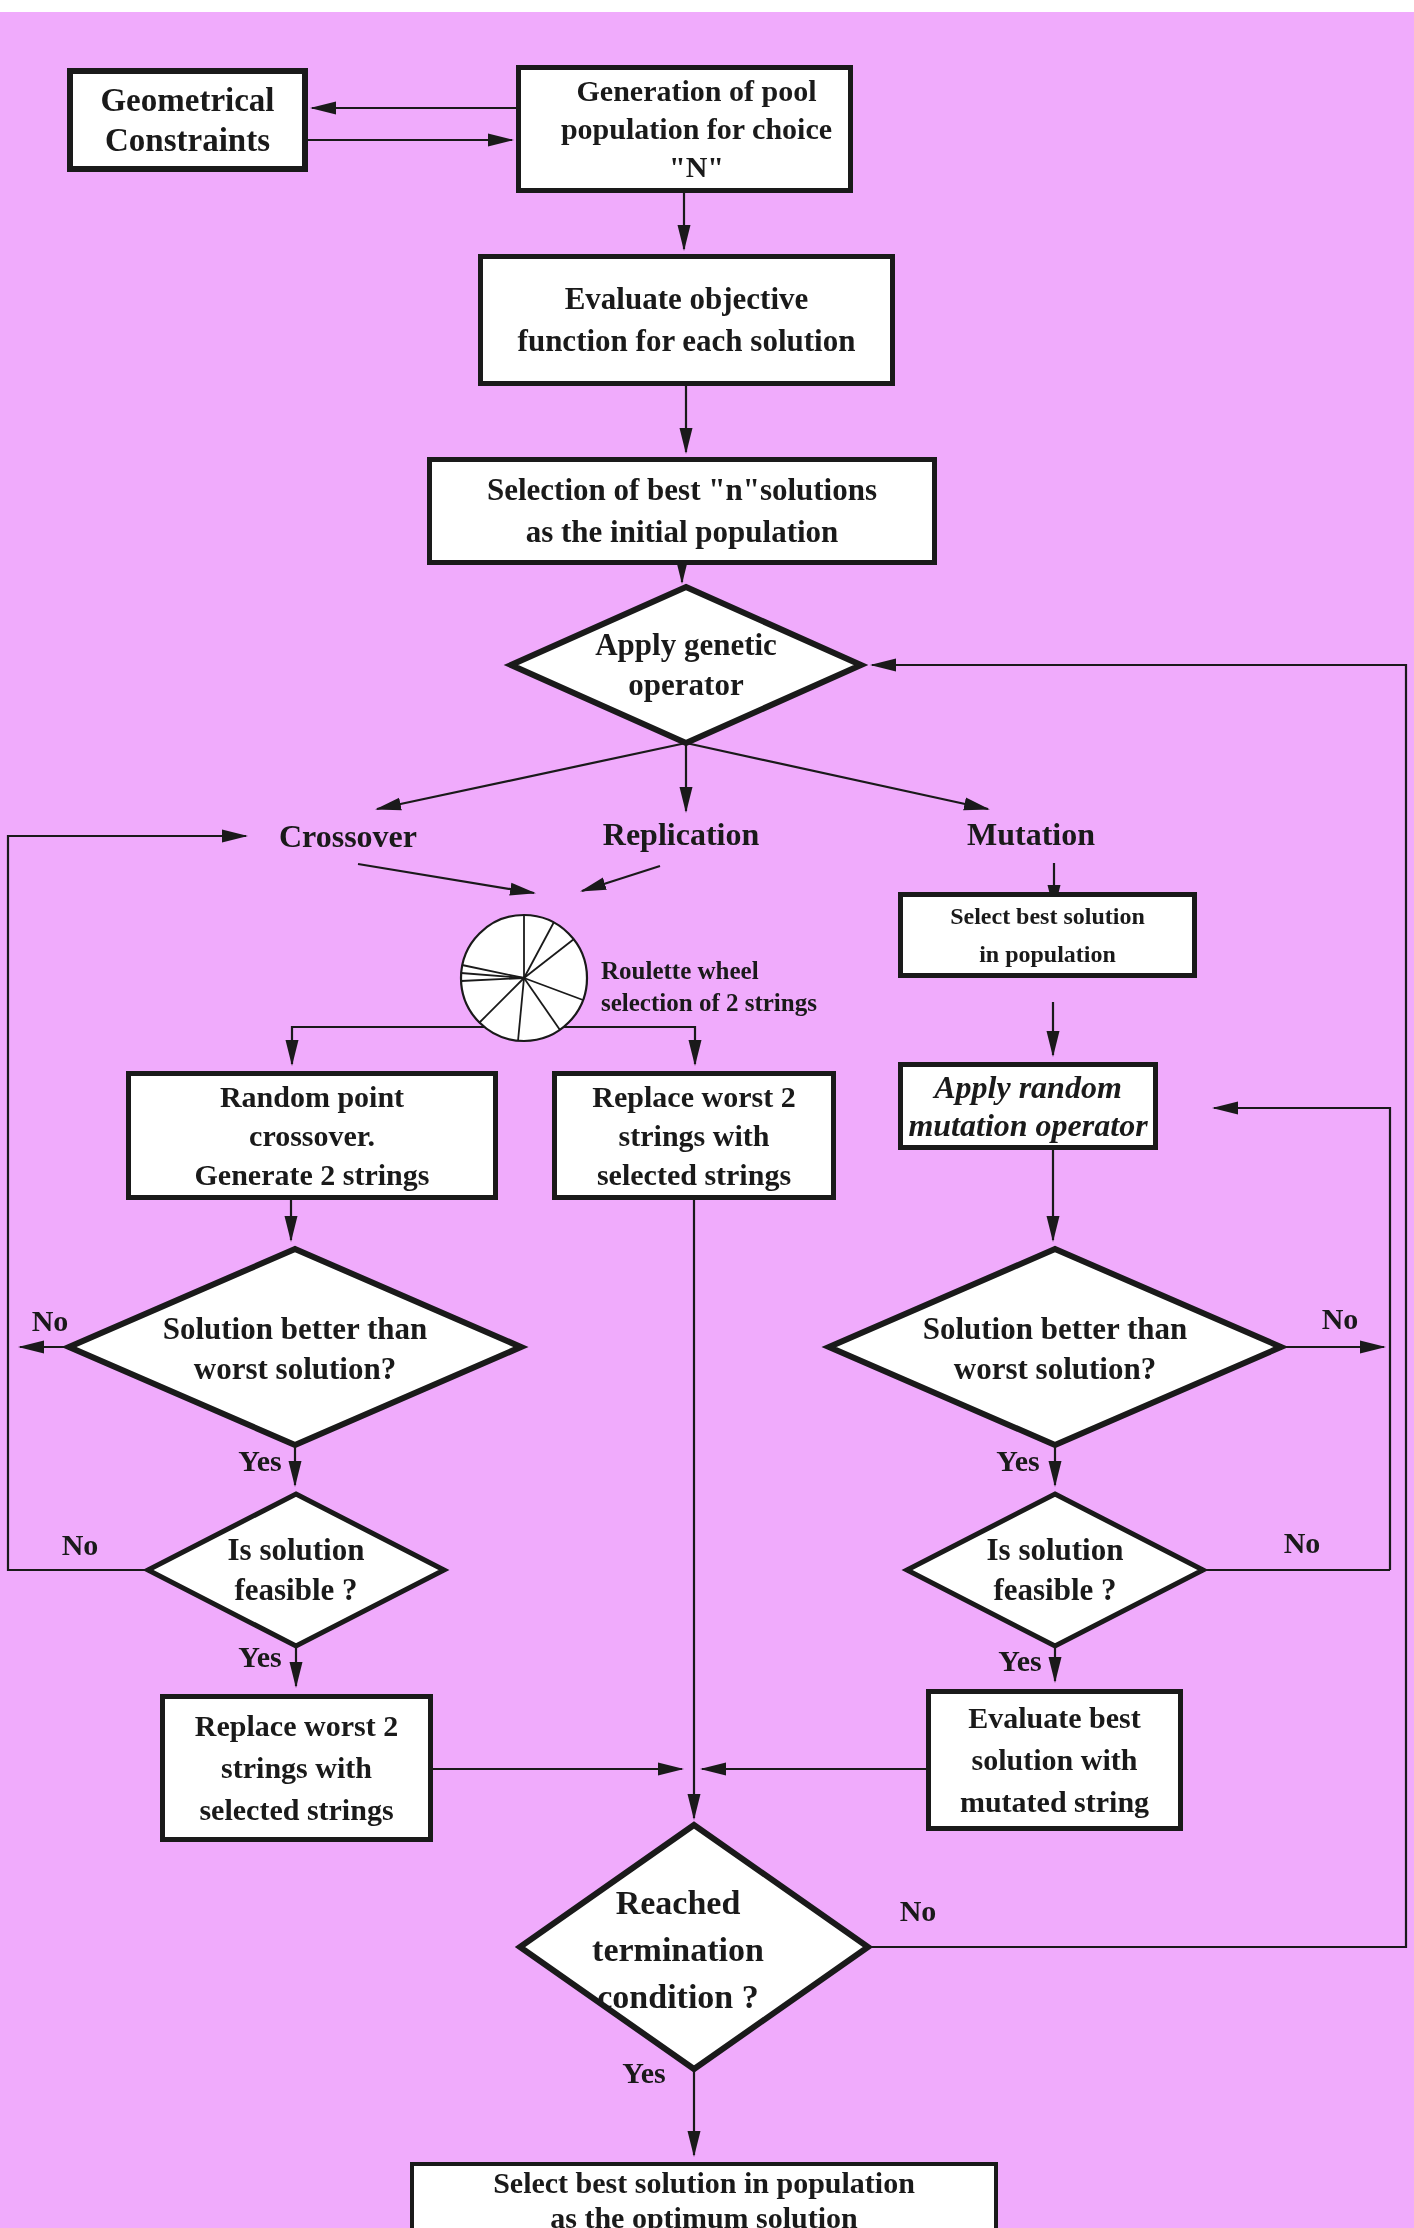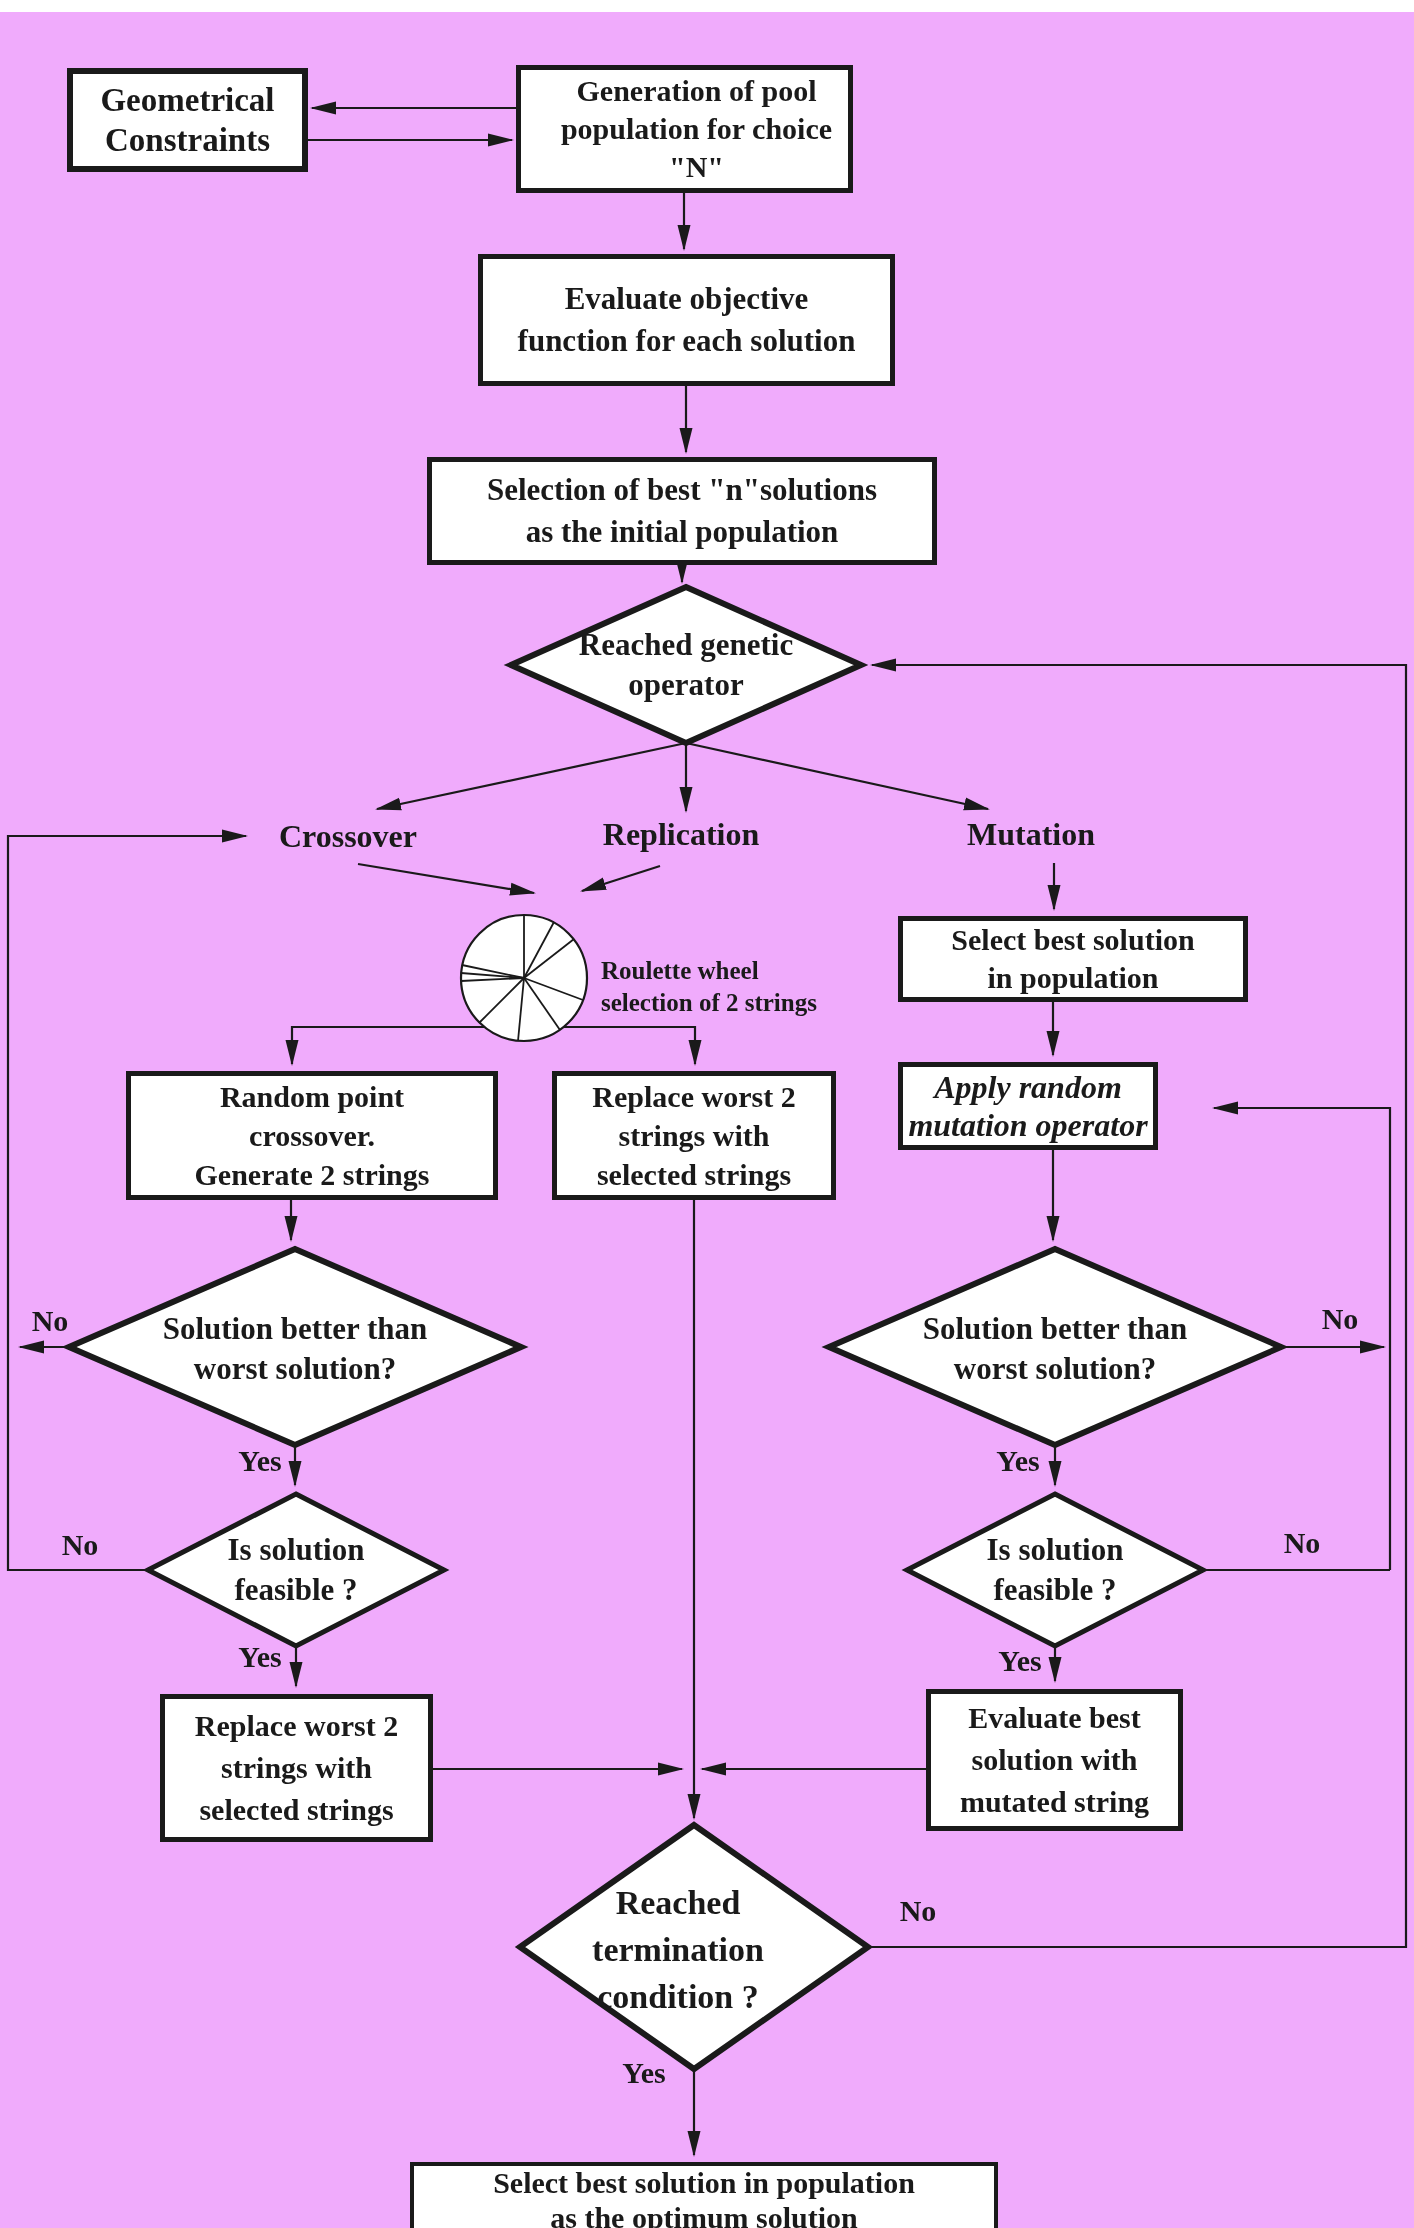--- a/index.html
+++ b/index.html
@@ -128,21 +128,21 @@
     <div>crossover.</div>
     <div>Generate 2 strings</div>
   </div>
 
   <div class="bx" style="left:552px;top:1059px;width:284px;height:129px;font-size:30px;line-height:39px;">
     <div>Replace worst 2</div>
     <div>strings with</div>
     <div>selected strings</div>
   </div>
 
-  <div class="bx" style="left:898px;top:904px;width:350px;height:86px;font-size:30px;line-height:38px;">
+  <div class="bx" style="left:898px;top:880px;width:299px;height:86px;font-size:24px;line-height:38px;">
     <div>Select best solution</div>
     <div>in population</div>
   </div>
 
   <div class="bx" style="left:898px;top:1050px;width:260px;height:88px;font-size:32px;line-height:38px;font-style:italic;">
     <div>Apply random</div>
     <div>mutation operator</div>
   </div>
 
   <div class="bx" style="left:160px;top:1682px;width:273px;height:148px;font-size:30px;line-height:42px;">
@@ -156,21 +156,21 @@
     <div>solution with</div>
     <div>mutated string</div>
   </div>
 
   <div class="bx" style="left:410px;top:2150px;width:588px;height:76px;font-size:30px;line-height:35px;border-width:4px;">
     <div>Select best solution in population</div>
     <div>as the optimum solution</div>
   </div>
 
   <div class="dtx" style="left:511px;top:613px;width:350px;height:80px;font-size:31px;line-height:40px;">
-    <div>Reached genetic</div>
+    <div>Apply genetic</div>
     <div>operator</div>
   </div>
 
   <div class="dtx" style="left:105px;top:1297px;width:380px;height:80px;font-size:31px;line-height:40px;">
     <div>Solution better than</div>
     <div>worst solution?</div>
   </div>
 
   <div class="dtx" style="left:166px;top:1518px;width:260px;height:80px;font-size:31px;line-height:40px;">
     <div>Is solution</div>

